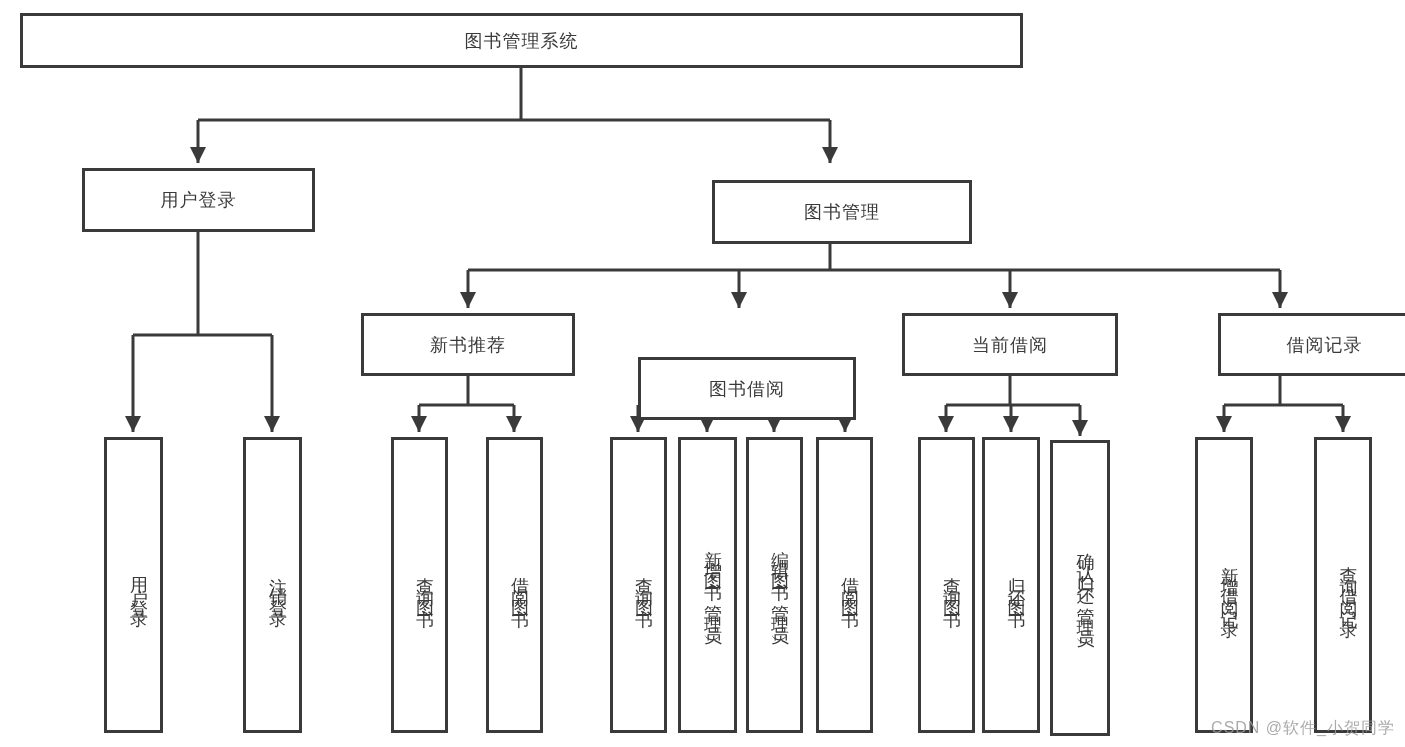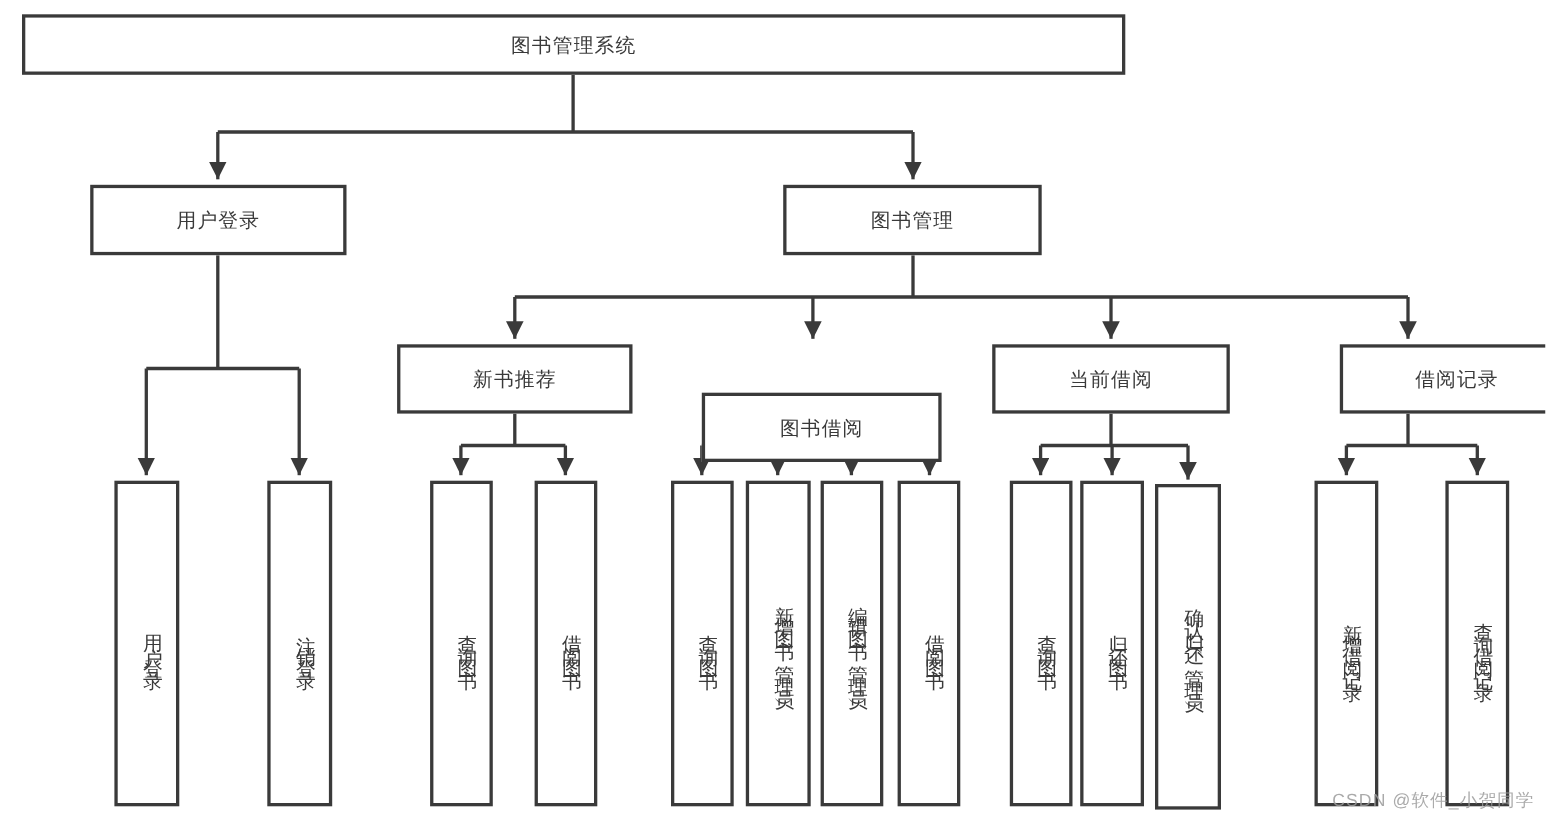--- a/index.html
+++ b/index.html
@@ -37,21 +37,21 @@
     justify-content: center;
     font-size: 18px;
     font-weight: 500;
     letter-spacing: 1px;
     text-align: center;
   }
 
   .node-root   { left: 20px;  top: 13px;  width: 1003px; height: 55px; }
   .node-l2     { top: 168px;  height: 64px; }
   .node-l2-user { left: 82px;  width: 233px; }
-  .node-l2-book { left: 712px; width: 235px; }
+  .node-l2-book { left: 712px; width: 260px; margin-top: 12px; }
   .node-l3     { top: 313px;  height: 63px; }
   .node-l3-a   { left: 361px;  width: 214px; }
   .node-l3-b   { left: 638px;  width: 218px; margin-top: 44px; }
   .node-l3-c   { left: 902px;  width: 216px; }
   .node-l3-d   { left: 1173px; width: 213px; margin-left: 45px; }
 
   .leaf {
     position: absolute;
     top: 437px;
     height: 296px;

